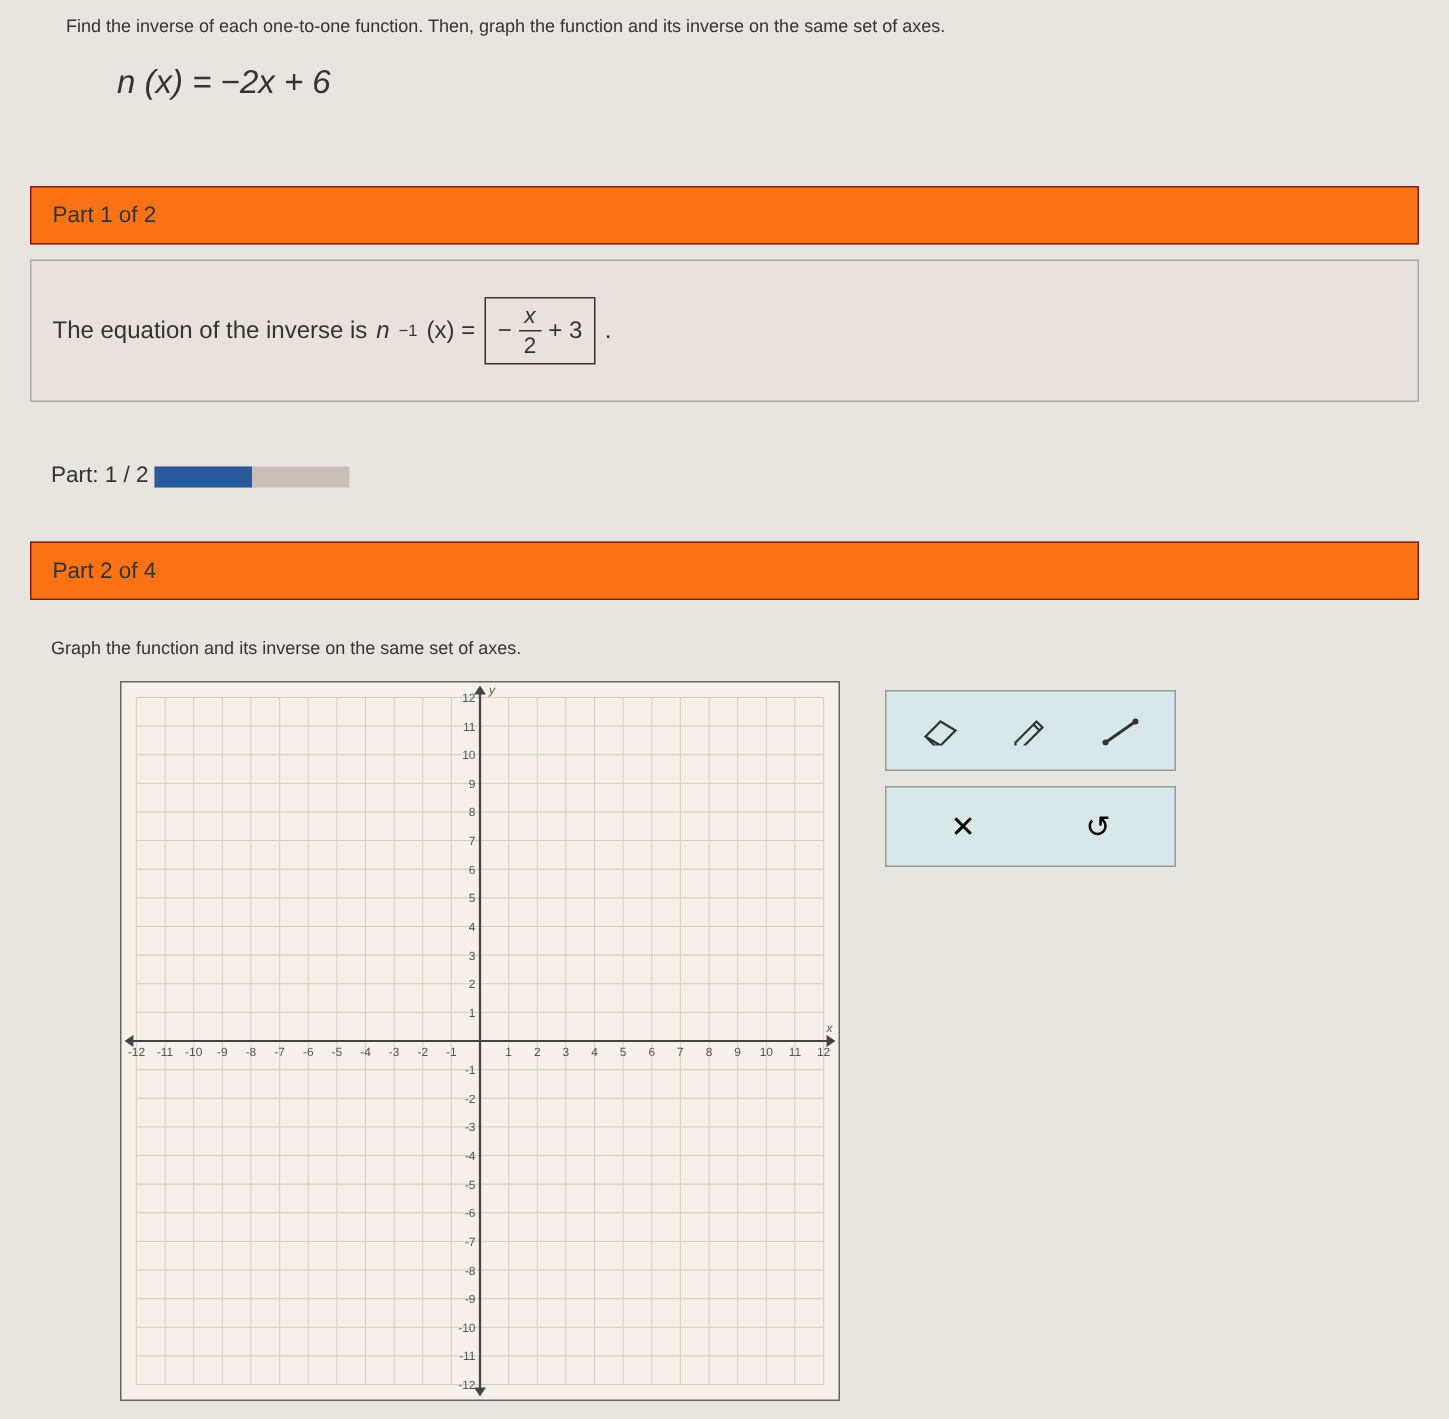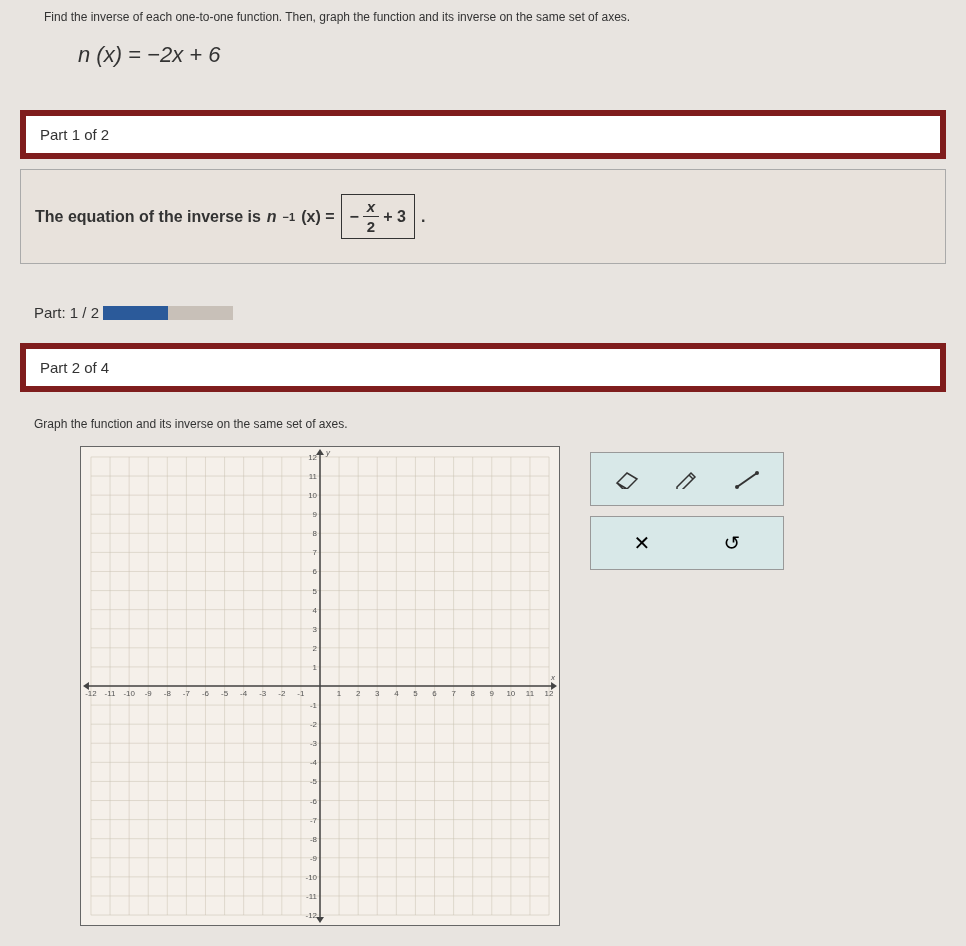--- a/index.html
+++ b/index.html
@@ -21,38 +21,37 @@
       padding-left: 24px;
     }
     .equation {
       font-size: 22px;
       color: #333;
       padding-left: 58px;
       font-style: italic;
       margin-bottom: 20px;
     }
     .part-header {
-      background: #ffffff;
-      border: 6px solid #7f1d1d;
+      background: #f97316;
+      border: 1px solid #7f1d1d;
       padding: 10px 14px;
       font-size: 15px;
       color: #333;
-      margin: 12px 20px 10px 20px;
+      margin: 26px 20px 10px 20px;
     }
     .answer-box {
       background: #e8e2dc;
       border: 1px solid #aaa;
       margin: 0 20px 30px 20px;
       padding: 24px 14px;
       font-size: 16px;
       color: #333;
       display: flex;
       align-items: center;
       gap: 6px;
-      font-weight: bold;
     }
     .math-sup {
       font-size: 11px;
       vertical-align: super;
     }
     .boxed-answer {
       display: inline-flex;
       align-items: center;
       border: 1.5px solid #333;
       padding: 4px 8px;
@@ -62,21 +61,21 @@
       display: inline-flex;
       flex-direction: column;
       align-items: center;
       font-size: 15px;
       line-height: 1;
     }
     .fraction .num { border-bottom: 1px solid #333; padding: 0 4px 2px 4px; }
     .fraction .den { padding: 2px 4px 0 4px; }
     .progress-row {
       display: flex;
-      align-items: center;
+      align-items: flex-end;
       gap: 4px;
       padding: 10px 34px;
       font-size: 15px;
       color: #333;
       margin-bottom: 10px;
     }
     .progress-bar {
       width: 130px;
       height: 14px;
       background: #c8c0b8;

